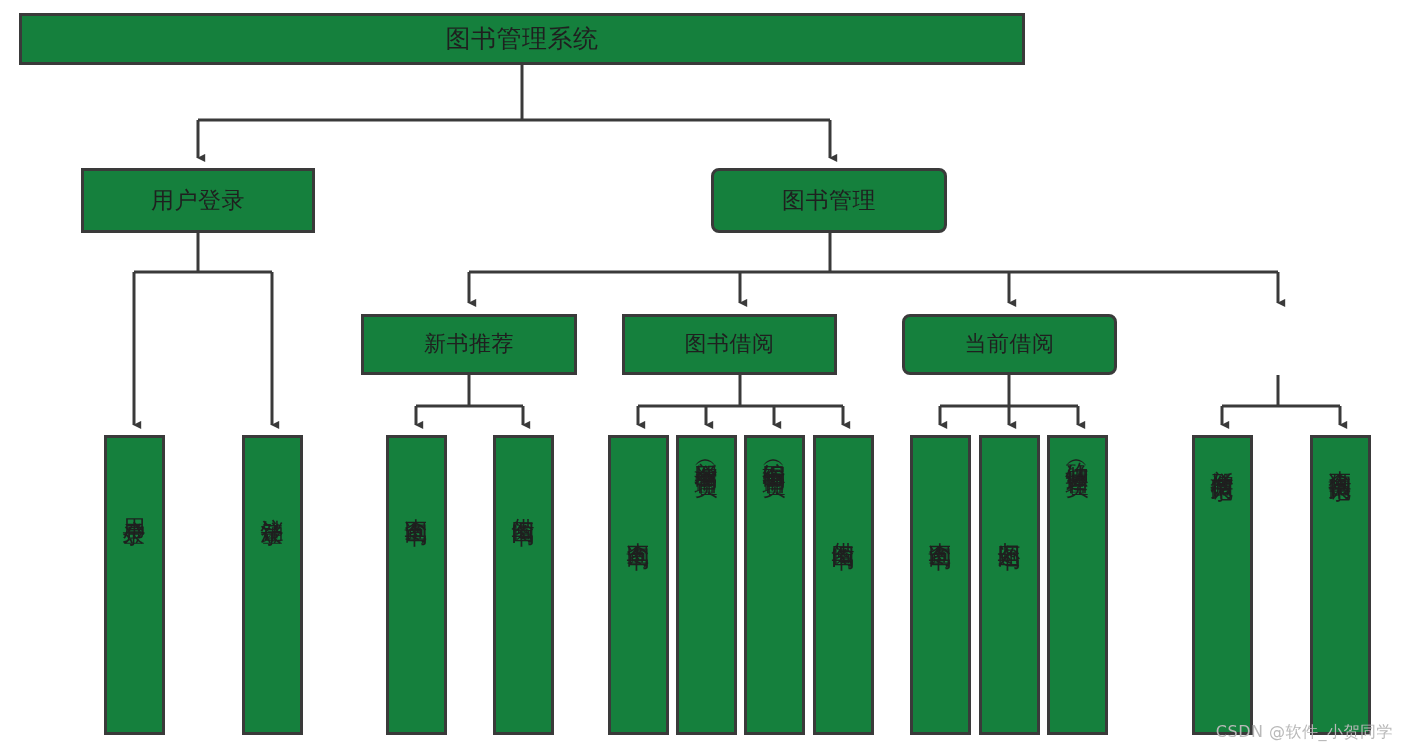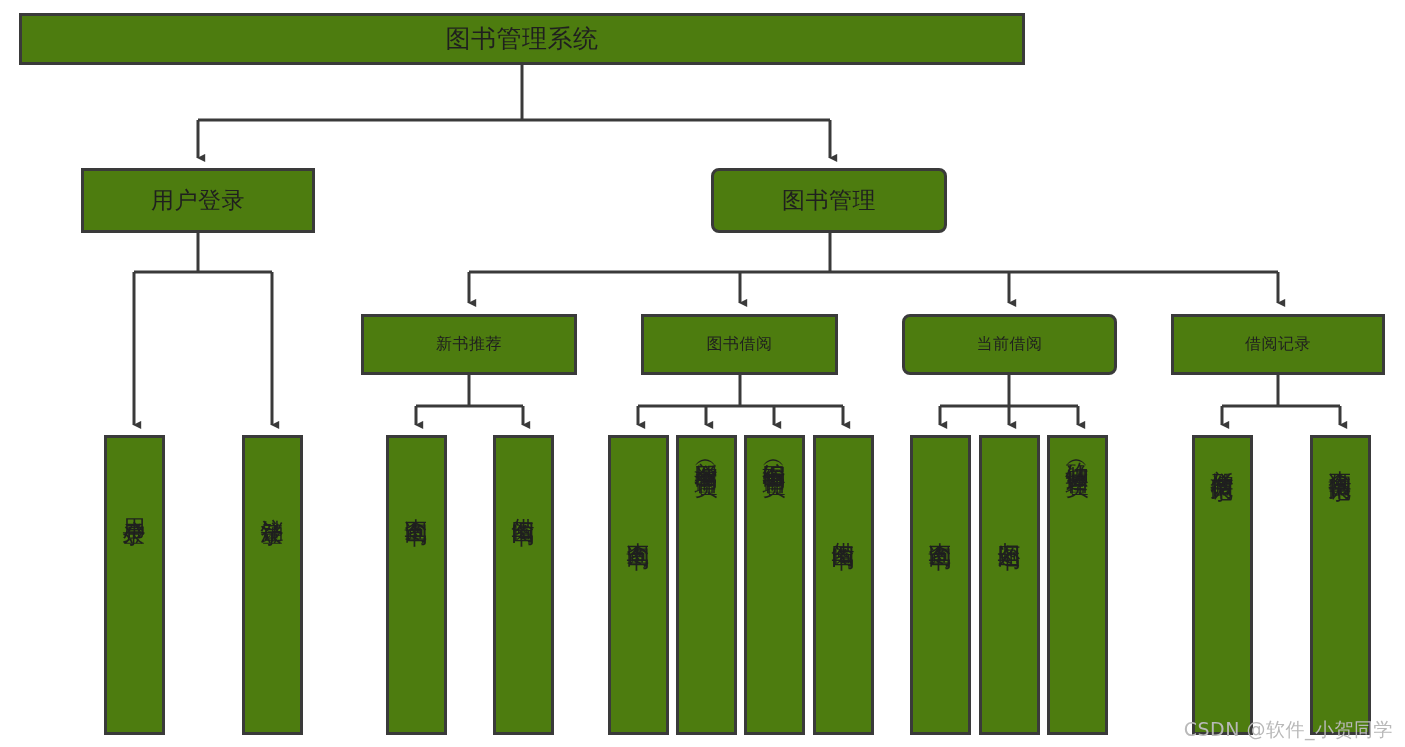--- a/index.html
+++ b/index.html
@@ -23,35 +23,35 @@
     left: 0;
     top: 0;
     width: 1405px;
     height: 747px;
     pointer-events: none;
   }
   .node {
     position: absolute;
     box-sizing: border-box;
     border: 3px solid #3a3a3a;
-    background: #4d7c0f;
+    background: #15803d;
     display: flex;
     align-items: center;
     justify-content: center;
     color: #1f1f1f;
   }
   .node .label {
     display: block;
     text-align: center;
     line-height: 1.28;
     letter-spacing: 0.5px;
   }
   .node-root .label   { font-size: 25px; }
   .node-branch .label { font-size: 23px; }
-  .node-sub .label    { font-size: 16px; }
+  .node-sub .label    { font-size: 22px; }
   
   .node-leaf {
     align-items: flex-start;
     justify-content: center;
     padding-top: 0;
   }
   .node-leaf .label {
     writing-mode: vertical-rl;
     text-orientation: upright;
     -webkit-writing-mode: vertical-rl;
@@ -67,21 +67,21 @@
   .node-leaf.mid .label {
     margin-top: 62px;
   }
   .node-leaf.midlow .label {
     margin-top: 86px;
   }
   #watermark {
     position: absolute;
     right: 12px;
     bottom: 4px;
-    font-size: 19px;
+    font-size: 16px;
     color: #b9b9b9;
     letter-spacing: 0.5px;
     white-space: nowrap;
     pointer-events: none;
   }
 </style>
 </head>
 <body>
 
 <div id="diagram-root">
@@ -143,29 +143,26 @@
   <div class="node node-branch" style="left:81px; top:168px; width:234px; height:65px;">
     <span class="label">用户登录</span>
   </div>
   <div class="node node-branch" style="left:711px; top:168px; width:236px; height:65px;border-radius:8px;">
     <span class="label">图书管理</span>
   </div>
 
   <div class="node node-sub" style="left:361px; top:314px; width:216px; height:61px;">
     <span class="label">新书推荐</span>
   </div>
-  <div class="node node-sub" style="left:641px; top:314px; width:197px; height:61px;align-items:center;">
+  <div class="node node-sub" style="left:622px; top:314px; width:215px; height:61px;align-items:center;">
     <span class="label">图书借阅</span>
   </div>
   <div class="node node-sub" style="left:902px; top:314px; width:215px; height:61px;border-radius:8px;">
     <span class="label">当前借阅</span>
   </div>
-  <div class="node node-sub" style="left:1171px; top:314px; width:214px; height:61px;">
-    <span class="label">借阅记录</span>
-  </div>
 
   <div class="node node-leaf mid" style="left:104px; top:435px; width:61px; height:300px;">
     <span class="label">用户登录</span>
   </div>
   <div class="node node-leaf mid" style="left:242px; top:435px; width:61px; height:300px;">
     <span class="label">注销登录</span>
   </div>
 
   <div class="node node-leaf mid" style="left:386px; top:435px; width:61px; height:300px;">
     <span class="label">查询图书</span>

